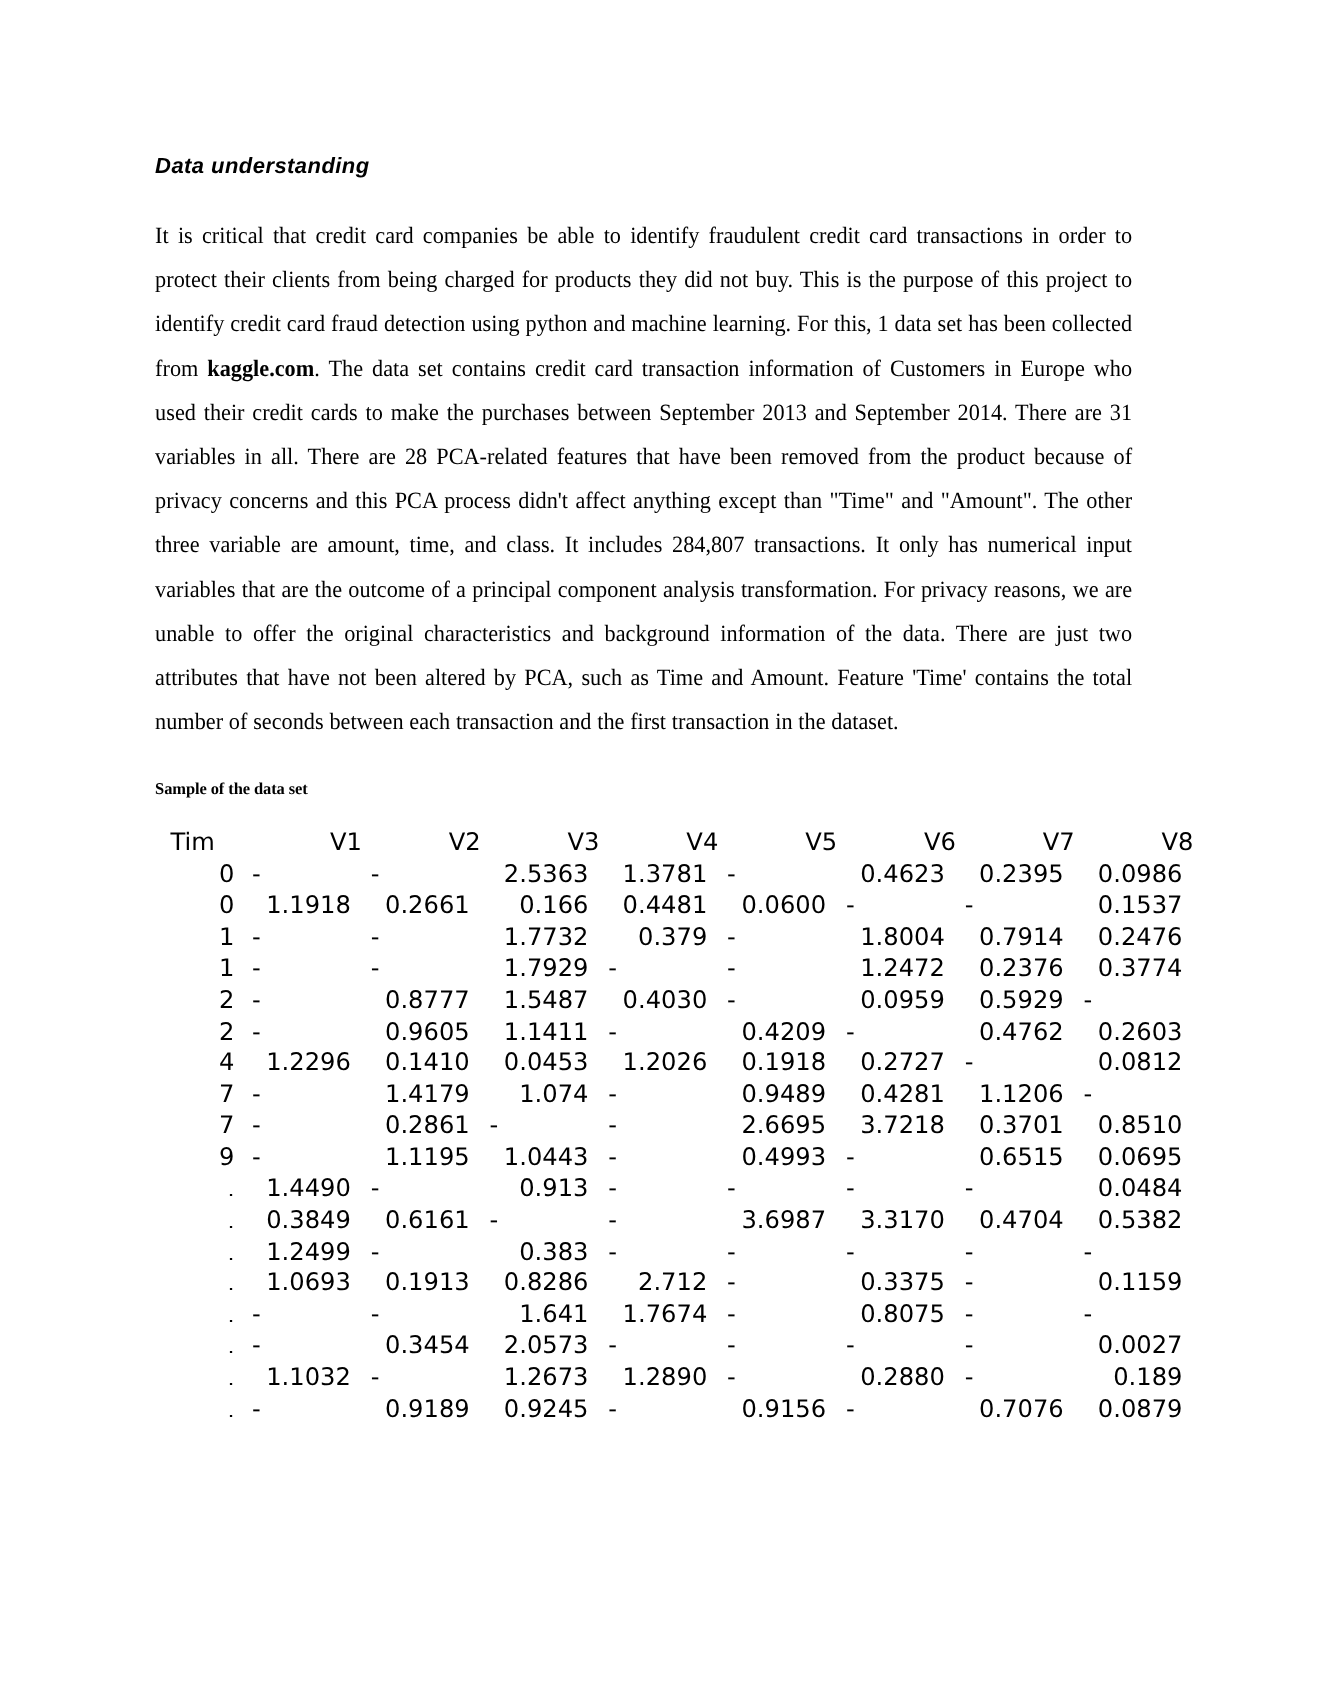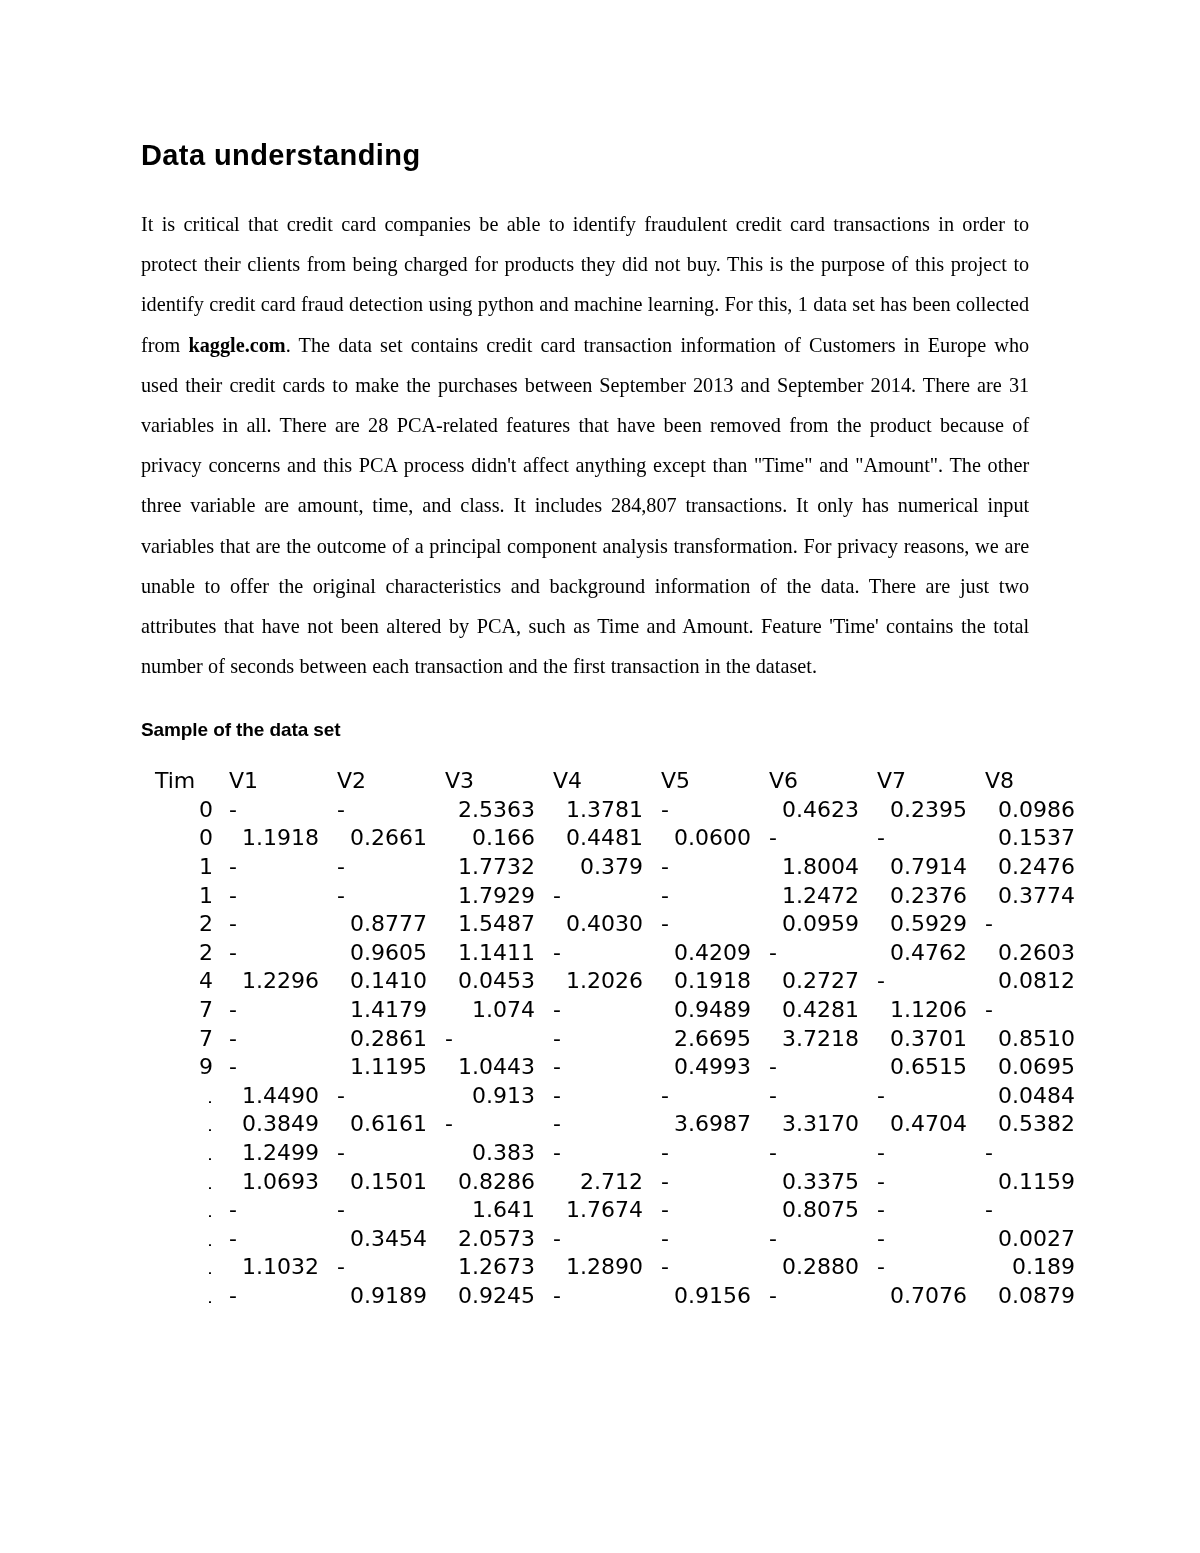--- a/index.html
+++ b/index.html
@@ -20,29 +20,30 @@
     height: 1553px;
     background: #ffffff;
     box-sizing: border-box;
     padding: 140px 130px 0 141px;
   }
 
   
   .h-main {
     font-family: "Liberation Sans", "DejaVu Sans", sans-serif;
     font-weight: bold;
-    font-size: 29px;
+    font-size: 20px;
     letter-spacing: 0.4px;
     margin: 0 0 32px 0;
     line-height: 1.1;
+    font-style: italic;
   }
   .h-sub {
-    font-family: Liberation Sans, sans-serif;
+    font-family: Liberation Serif, serif;
     font-weight: bold;
-    font-size: 19px;
+    font-size: 15px;
     margin: 34px 0 26px 0;
     line-height: 1.1;
     letter-spacing: -0.1px;
   }
 
   
   .body-par {
     font-size: 21.2px;
     line-height: 40.2px;
     text-align: justify;
@@ -72,21 +73,21 @@
   table.ds th,
   table.ds td {
     padding: 0;
     border: none;
     height: 28.6px;
     line-height: 28.6px;
     white-space: nowrap;
     font-weight: normal;
   }
   table.ds th {
-    text-align: left;
+    text-align: right;
     padding-left: 2px;
   }
   table.ds th.th-time {
     width: 66px;
     text-align: left;
     padding-left: 14px;
   }
   table.ds th.th-v {
     width: 100px;
     padding-left: 8px;
@@ -283,21 +284,21 @@
             <td class="c-val">0.383</td>
             <td class="c-val dash">-</td>
             <td class="c-val dash">-</td>
             <td class="c-val dash">-</td>
             <td class="c-val dash">-</td>
             <td class="c-val dash">-</td>
           </tr>
           <tr>
             <td class="c-time"><span class="clip">1</span></td>
             <td class="c-val">1.0693</td>
-            <td class="c-val">0.1501</td>
+            <td class="c-val">0.1913</td>
             <td class="c-val">0.8286</td>
             <td class="c-val">2.712</td>
             <td class="c-val dash">-</td>
             <td class="c-val">0.3375</td>
             <td class="c-val dash">-</td>
             <td class="c-val">0.1159</td>
           </tr>
           <tr>
             <td class="c-time"><span class="clip">1</span></td>
             <td class="c-val dash">-</td>

